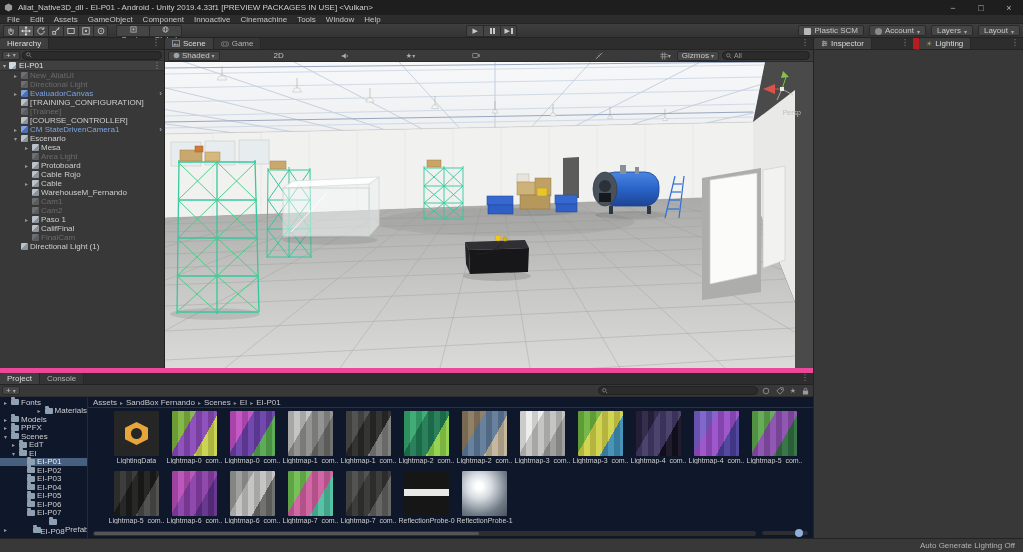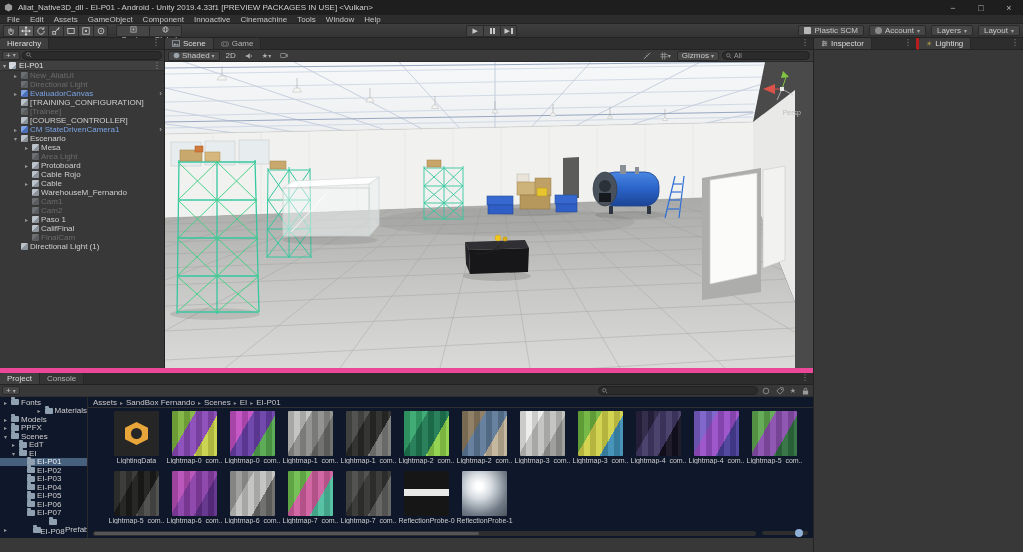--- a/index.html
+++ b/index.html
@@ -28,38 +28,38 @@
   .pivot-btn:last-child{border-right:1px solid #2a2a2a;border-radius:0 2px 2px 0;}
   .pivot-btn:first-child{border-radius:2px 0 0 2px;}
   .spacer{flex:1;}
   .play-group{display:flex;}
   .play-btn{width:17px;height:12px;display:flex;align-items:center;justify-content:center;background:#454545;border:1px solid #2a2a2a;border-right:none;color:#c8c8c8;font-size:7px;}
   .play-btn:last-child{border-right:1px solid #2a2a2a;border-radius:0 2px 2px 0;}
   .play-btn:first-child{border-radius:2px 0 0 2px;}
   .pause-bars{display:flex;gap:1px;}
   .pause-bars i{width:2px;height:6px;background:#c8c8c8;}
   .step-bar{width:2px;height:6px;background:#c8c8c8;margin-left:1px;}
-  .dd-btn{height:11px;display:flex;align-items:center;gap:3px;padding:0 5px;background:#464646;border:1px solid #2a2a2a;border-radius:2px;font-size:8px;margin-left:5px;color:#c8c8c8;white-space:nowrap;}
+  .dd-btn{height:11px;display:flex;align-items:flex-end;gap:3px;padding:0 5px;background:#464646;border:1px solid #2a2a2a;border-radius:2px;font-size:8px;margin-left:5px;color:#c8c8c8;white-space:nowrap;}
   .caret{font-size:6px;color:#a8a8a8;line-height:6px;}
   .avatar-dot{width:7px;height:7px;border-radius:50%;background:#8a8a8a;}
   .plastic-ic{width:7px;height:7px;background:#b8b8b8;border-radius:1px;}
 
   
   .tabbar{height:12px;background:#2d2d2d;border-bottom:1px solid #232323;display:flex;align-items:flex-end;flex:0 0 auto;position:relative;}
   .tab{height:11px;display:flex;align-items:center;gap:3px;padding:0 7px;background:#353535;color:#b2b2b2;font-size:8px;border-right:1px solid #282828;border-radius:2px 2px 0 0;}
   .tab.active{background:#3e3e3e;color:#dcdcdc;}
   .tab-menu{margin-left:auto;padding:0 4px;color:#9a9a9a;font-size:8px;line-height:12px;}
 
   
   .middle{flex:1;display:flex;min-height:0;}
   .left-col{width:813px;display:flex;flex-direction:column;flex:0 0 auto;}
   .top-row{height:330px;display:flex;flex:0 0 auto;}
   .right-col{flex:1;display:flex;flex-direction:column;border-left:1px solid #232323;background:#383838;min-width:0;}
   .right-tabs-row{display:flex;flex:0 0 auto;}
-  .dock-tabbar{width:105px;height:12px;background:#2d2d2d;border-bottom:1px solid #232323;border-right:3px solid #b91c1c;display:flex;align-items:flex-end;}
+  .dock-tabbar{width:105px;height:12px;background:#2d2d2d;border-bottom:1px solid #232323;border-right:6px solid #b91c1c;display:flex;align-items:flex-end;}
   .right-body{flex:1;background:#383838;}
 
   
   .hierarchy-panel{width:165px;background:#383838;border-right:1px solid #232323;display:flex;flex-direction:column;flex:0 0 auto;}
   .panel-toolbar{height:11px;background:#383838;border-bottom:1px solid #2e2e2e;display:flex;align-items:center;padding:0 2px;gap:2px;flex:0 0 auto;}
   .mini-btn{height:9px;padding:0 3px;background:#464646;border:1px solid #2a2a2a;border-radius:2px;display:flex;align-items:center;gap:2px;font-size:8px;color:#c8c8c8;}
   .search-field{flex:1;height:9px;background:#2b2b2b;border:1px solid #212121;border-radius:5px;display:flex;align-items:center;gap:2px;padding:0 3px;color:#8a8a8a;min-width:0;}
   .search-field input{flex:1;background:transparent;border:none;outline:none;color:#cfcfcf;font-size:7px;font-family:inherit;min-width:0;height:8px;}
   .scene-header{height:10px;background:#404040;border-bottom:1px solid #2e2e2e;display:flex;align-items:center;gap:3px;padding:0 3px;font-size:8px;color:#e0e0e0;flex:0 0 auto;}
   .scene-file-icon{width:7px;height:7px;background:linear-gradient(135deg,#d2d8de 70%,#98a4b0 70%);border-radius:1px;flex:0 0 auto;}
@@ -70,21 +70,21 @@
   .state-disabled .lbl{color:#6b6b6b;}
   .state-disabled .obj-icon{opacity:.4;}
   .state-prefab .lbl{color:#7ba3e3;}
   .state-prefab .obj-icon{background:linear-gradient(135deg,#7fa3e0 50%,#4a6fb8 50%);}
   .prefab-open{position:absolute;right:2px;color:#b8b8b8;font-size:8px;}
 
   
   .scene-panel{flex:1;display:flex;flex-direction:column;min-width:0;background:#383838;}
   .scene-toolbar{height:12px;background:#3a3a3a;border-bottom:1px solid #2a2a2a;display:flex;align-items:center;gap:3px;padding:0 3px;font-size:8px;flex:0 0 auto;}
   .sv-btn{height:10px;display:flex;align-items:center;gap:2px;padding:0 4px;background:#464646;border:1px solid #2a2a2a;border-radius:2px;color:#c8c8c8;white-space:nowrap;}
-  .sv-toggle{height:10px;display:flex;align-items:center;padding:0 3px;color:#c0c0c0;}
+  .sv-toggle{height:10px;display:flex;align-items:center;padding:0 3px;color:#c0c0c0;margin-left:48px;}
   .viewport{flex:1;position:relative;background:#4a4a4a;overflow:hidden;}
   .viewport svg{position:absolute;inset:0;width:100%;height:100%;}
   .persp-label{position:absolute;top:47px;right:12px;font-size:7px;color:#c0c0c0;}
 
   
   .project-panel{height:170px;display:flex;flex-direction:column;border-top:5px solid #ec4899;background:#0f172a;flex:0 0 auto;}
   .project-body{flex:1;display:flex;min-height:0;}
   .folder-tree{width:88px;border-right:1px solid #2a2a2a;padding-top:1px;overflow:hidden;flex:0 0 auto;}
   .folder-row{height:8.5px;display:flex;align-items:center;gap:2px;font-size:8px;color:#cfcfcf;white-space:nowrap;}
   .folder-row.selected{background:#46607e;color:#eef2f6;}
@@ -990,13 +990,16 @@
             <span style="color:#b8a04a;font-size:7px;">☀</span>
             <span>Lighting</span>
           </div>
           <span class="tab-menu">⋮</span>
         </div>
       </div>
       <div class="right-body"></div>
     </div>
   </div>
 
+  <div class="statusbar">
+    <span>Auto Generate Lighting Off</span>
+  </div>
 </div>
 
 </body></html>

